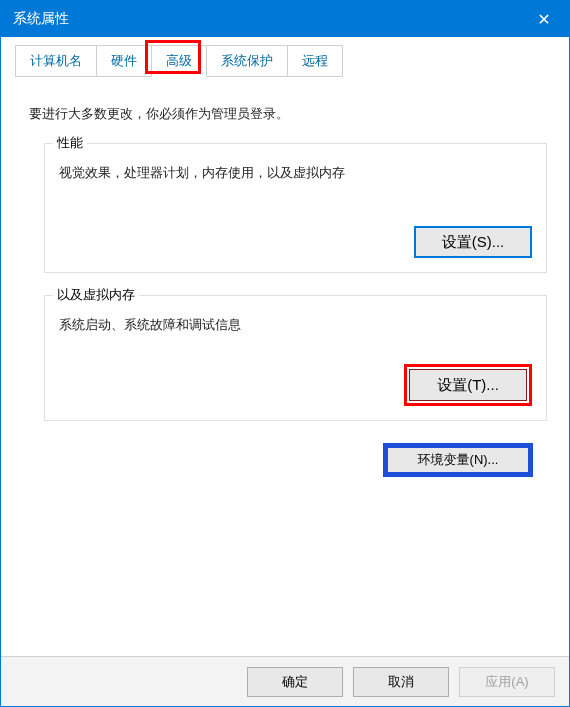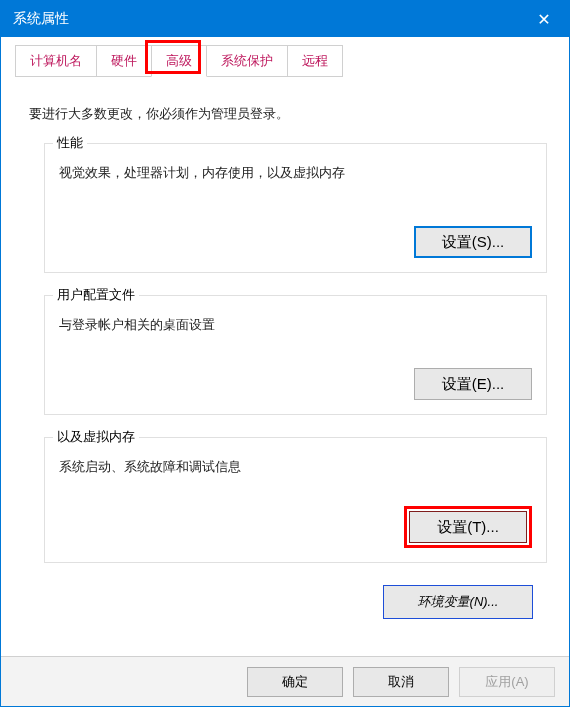--- a/index.html
+++ b/index.html
@@ -42,21 +42,21 @@
     position: relative;
   }
   .tab {
     padding: 6px 14px;
     border: 1px solid #d0d0d0;
     border-bottom: 1px solid #d0d0d0;
     background: #fff;
     margin-right: -1px;
     position: relative;
     font-size: 13px;
-    color: #be185d;
+    color: #0369a1;
   }
   .tab.active-visual {
     border-bottom: 1px solid #fff;
     z-index: 2;
   }
   .tab-highlight-red {
     position: absolute;
     border: 3px solid #ff0000;
     pointer-events: none;
     z-index: 5;
@@ -125,26 +125,25 @@
   }
   .env-row {
     display: flex;
     justify-content: flex-end;
     padding-right: 14px;
     margin-top: 10px;
   }
   .env-btn {
     width: 150px;
     height: 34px;
-    border: 1px solid #1d4ed8;
-    background: #e8e8e8;
-    display: flex;
-    align-items: center;
-    justify-content: center;
-    font-style: italic;
+    border: 5px solid #1d4ed8;
+    background: #e8e8e8;
+    display: flex;
+    align-items: center;
+    justify-content: center;
   }
   .bottom-bar {
     position: absolute;
     bottom: 0;
     left: 0;
     right: 0;
     height: 50px;
     border-top: 1px solid #d0d0d0;
     display: flex;
     justify-content: flex-end;
@@ -196,27 +195,20 @@
     <div class="admin-note">要进行大多数更改，你必须作为管理员登录。</div>
 
     <div class="group perf-group">
       <div class="group-title">性能</div>
       <div class="group-desc">视觉效果，处理器计划，内存使用，以及虚拟内存</div>
       <div class="btn-row" style="margin-top:44px;">
         <div class="settings-btn blue-outline">设置(S)...</div>
       </div>
     </div>
 
-    <div class="group profile-group">
-      <div class="group-title">用户配置文件</div>
-      <div class="group-desc">与登录帐户相关的桌面设置</div>
-      <div class="btn-row" style="margin-top:34px;">
-        <div class="settings-btn">设置(E)...</div>
-      </div>
-    </div>
 
     <div class="group startup-group">
       <div class="group-title">以及虚拟内存</div>
       <div class="group-desc">系统启动、系统故障和调试信息</div>
       <div class="btn-row" style="margin-top:30px;">
         <div class="settings-btn red-outline-wrap">
           <div class="inner">设置(T)...</div>
         </div>
       </div>
     </div>

